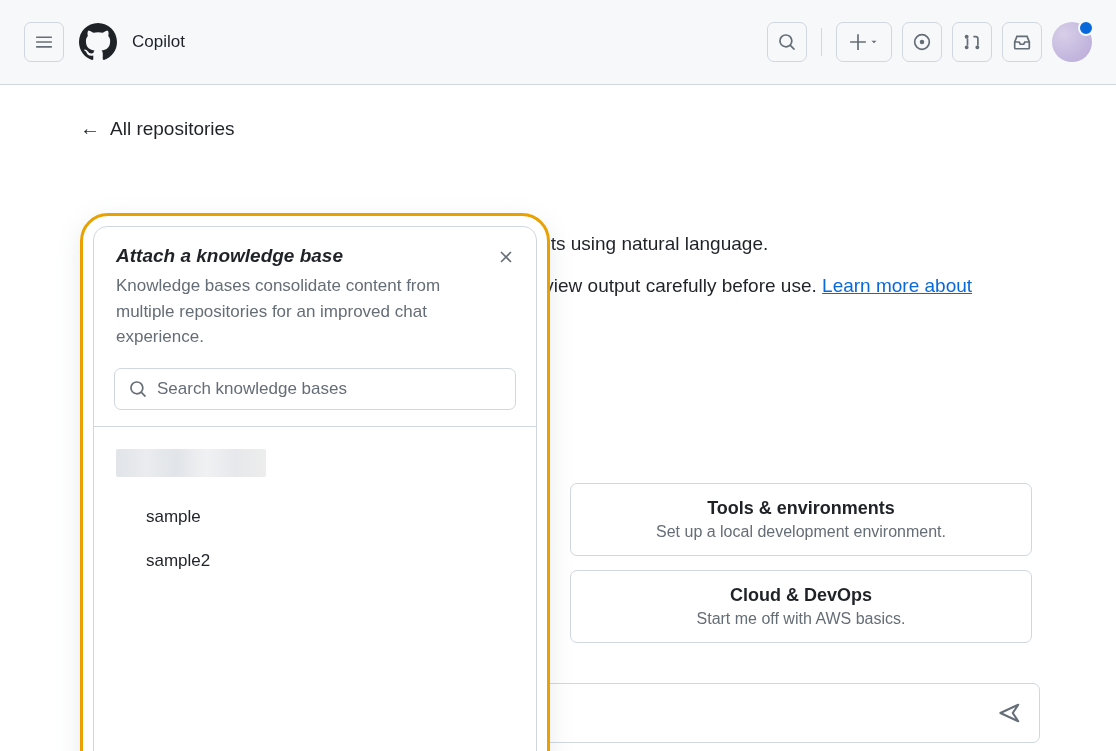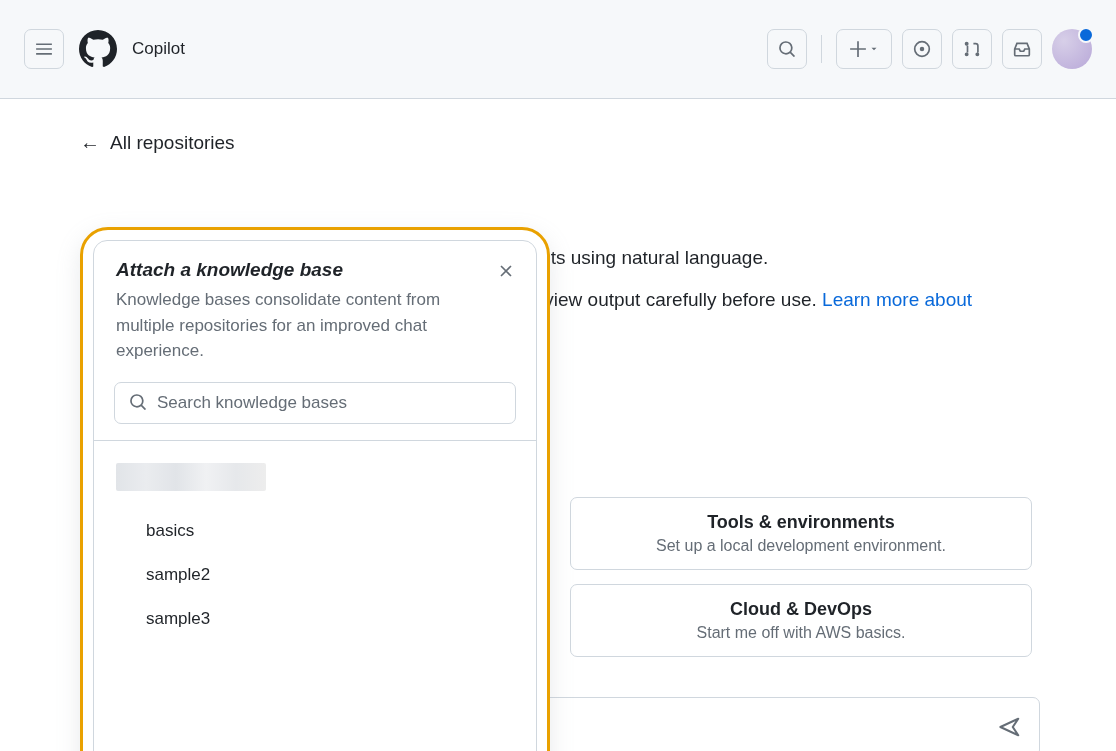--- a/index.html
+++ b/index.html
@@ -6,21 +6,21 @@
   body {
     font-family: -apple-system, BlinkMacSystemFont, "Segoe UI", Helvetica, Arial, sans-serif;
     background: #ffffff;
     color: #1f2328;
     width: 1116px;
     height: 751px;
     overflow: hidden;
     position: relative;
   }
   .header {
-    height: 99px;
+    height: 85px;
     background: #f6f8fa;
     border-bottom: 1px solid #d0d7de;
     display: flex;
     align-items: center;
     padding: 0 24px;
     justify-content: space-between;
   }
   .header-left { display: flex; align-items: center; gap: 14px; }
   .hamburger-btn {
     width: 40px; height: 40px;
@@ -66,21 +66,21 @@
     display: flex; align-items: center; gap: 10px;
     padding-top: 32px;
     font-size: 19px;
     color: #1f2328;
     font-weight: 400;
   }
   .breadcrumb .arrow { font-size: 20px; }
 
   .desc-line1 { position: absolute; top: 148px; left: 520px; font-size: 19px; }
   .desc-line2 { position: absolute; top: 190px; left: 520px; font-size: 19px; }
-  .learn-link { color: #0969da; cursor: pointer; }
+  .learn-link { color: #0969da; cursor: pointer; text-decoration: underline; }
 
   .cards {
     position: absolute;
     top: 398px; left: 570px; right: 84px;
     display: flex; flex-direction: column; gap: 14px;
   }
   .card {
     border: 1px solid #d0d7de;
     border-radius: 7px;
     padding: 14px 20px;
@@ -144,21 +144,21 @@
   .close-x {
     position: absolute; top: 18px; right: 18px;
     width: 24px; height: 24px;
     cursor: pointer;
     color: #656d76;
     font-size: 20px;
     display: flex; align-items: center; justify-content: center;
   }
   .search-wrap { padding: 8px 20px 16px 20px; border-bottom: 1px solid #d0d7de; }
   .search-box {
-    display: flex; align-items: flex-start; gap: 10px;
+    display: flex; align-items: center; gap: 10px;
     border: 1px solid #d0d7de;
     border-radius: 7px;
     padding: 10px 14px;
     background: #fff;
   }
   .search-box input {
     border: none; outline: none; font-size: 17px; flex: 1;
     color: #656d76; background: transparent;
   }
   .search-box input::placeholder { color: #656d76; }
@@ -284,19 +284,18 @@
           <svg width="18" height="18" viewBox="0 0 16 16">
               <path fill="#656d76" d="M10.68 11.74a6 6 0 01-7.922-8.982 6 6 0 018.982 7.922l3.04 3.04a.75.75 0 01-1.06 1.06l-3.04-3.04zM11.5 7a4.5 4.5 0 10-9 0 4.5 4.5 0 009 0z"></path>
             </svg>
           <input type="text" placeholder="Search knowledge bases" style="">
         </div>
       </div>
       <div class="kb-list">
         <div class="kb-group-header">
           <span class="kb-group-blur"></span>
         </div>
-        <div class="kb-item"><span>basics</span></div>
+        <div class="kb-item"><span>sample</span></div>
         <div class="kb-item"><span>sample2</span></div>
-        <div class="kb-item"><span>sample3</span></div>
       </div>
     </div>
   </div>
 </div>
 
 </body></html>

